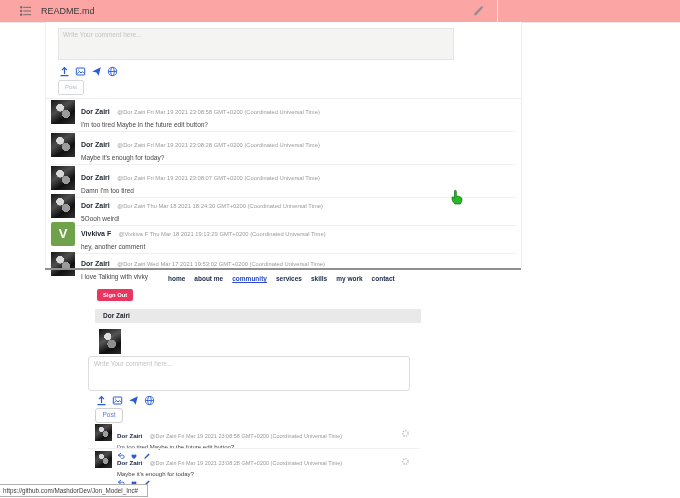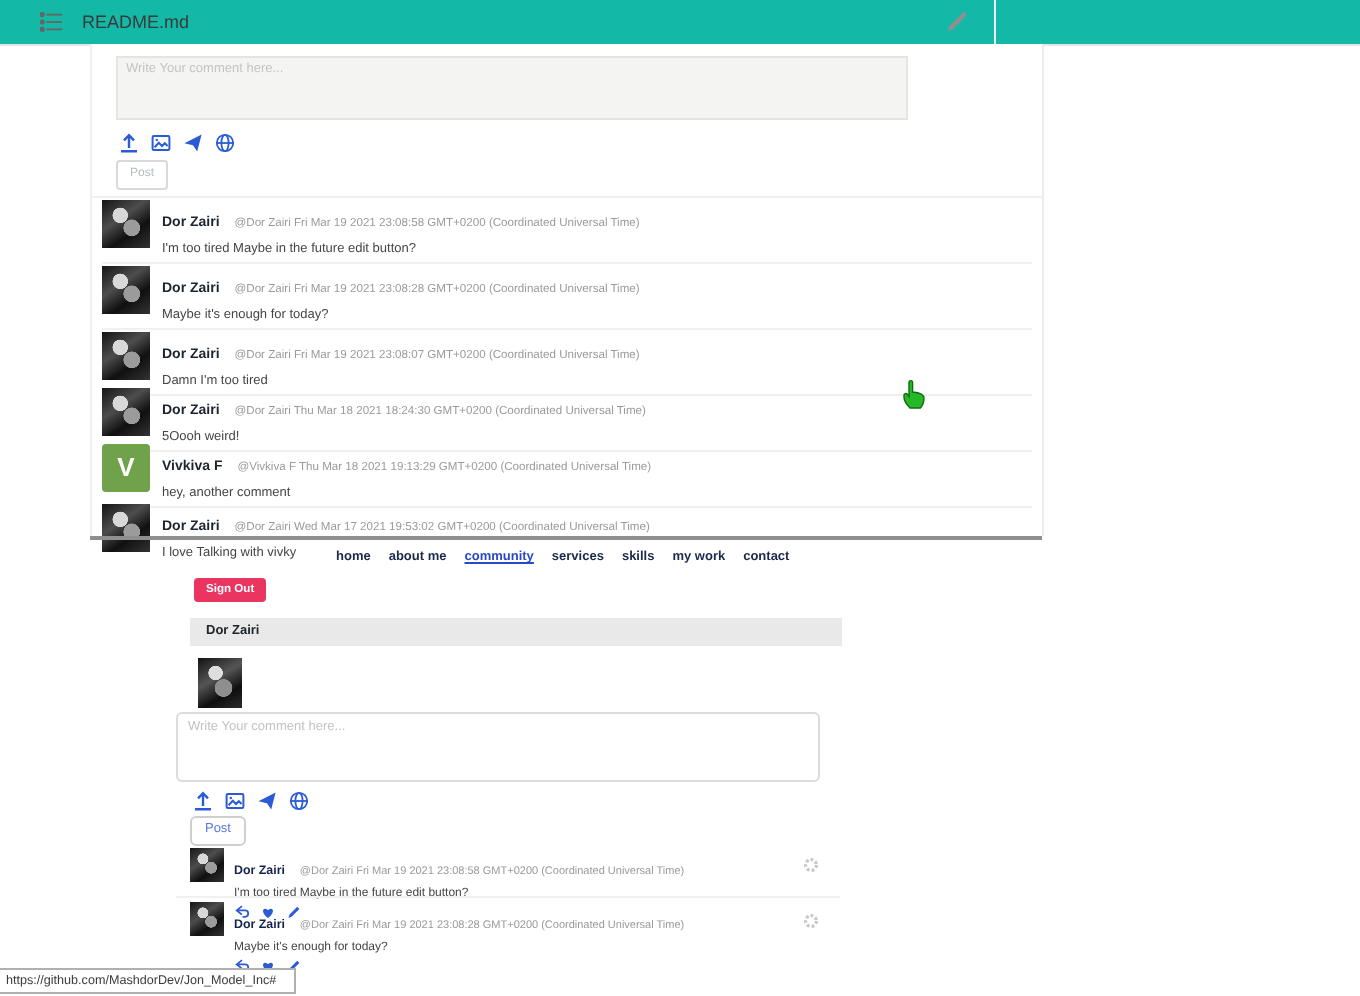--- a/index.html
+++ b/index.html
@@ -1,20 +1,20 @@
 <!DOCTYPE html>
 <html><head>
 <meta charset="utf-8">
 <style>
   html,body{margin:0;padding:0;background:#fff;}
   .screen{position:relative;width:680px;height:498px;background:#fff;overflow:hidden;
           font-family:"Liberation Sans","DejaVu Sans",sans-serif;color:#333;}
 
   
-  .header{position:absolute;left:0;top:0;width:680px;height:22px;background:#14b8a6;
+  .header{position:absolute;left:0;top:0;width:680px;height:22px;background:#fca5a5;
           border-bottom:1px solid #e6e6e6;}
   .header .list-ic{position:absolute;left:20px;top:5px;}
   .header .title{position:absolute;left:41px;top:0;line-height:22px;font-size:9px;color:#3a3a3a;}
   .header .pencil-ic{position:absolute;left:472px;top:4px;}
   .header .vdiv{position:absolute;left:497px;top:0;width:1px;height:22px;background:#ececec;}
 
   
   .panel{position:absolute;left:45px;top:22px;width:475px;height:246px;background:#fff;
          border-left:1px solid #efefef;border-right:1px solid #ececec;}
   .ta-top{position:absolute;left:12px;top:6px;width:396px;height:32px;background:#f4f4f3;

